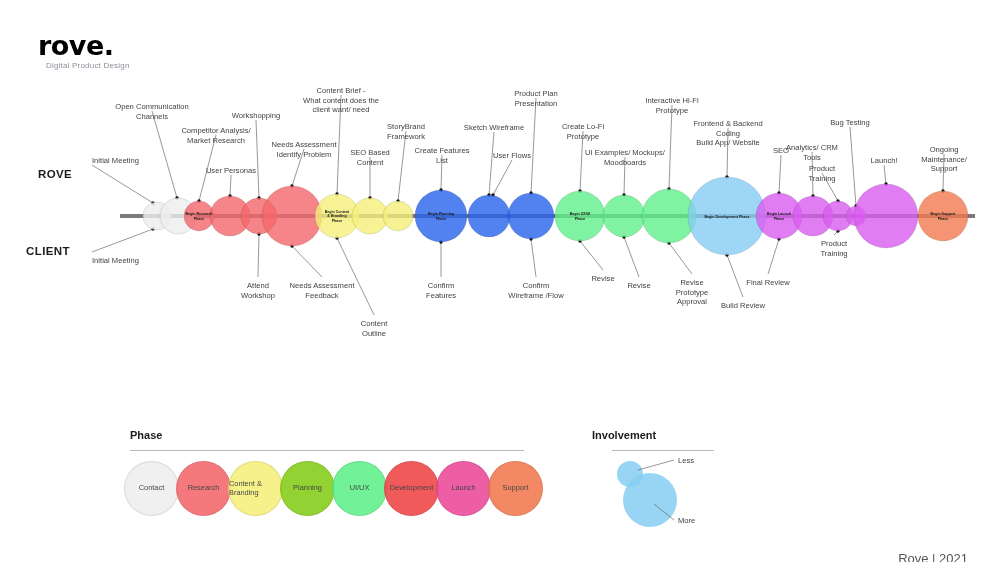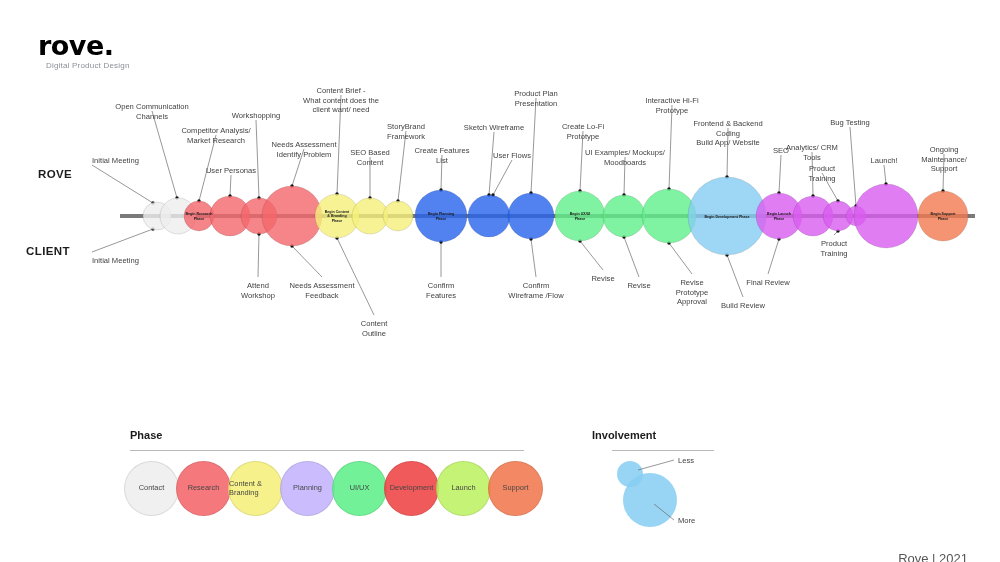--- a/index.html
+++ b/index.html
@@ -231,24 +231,24 @@
         <text x="834" y="246" text-anchor="middle" class="lbl"><tspan x="834" dy="0">Product</tspan><tspan x="834" dy="9.6">Training</tspan></text>
       </g>
     </svg>
 
   <div class="legend-title" id="phase-title">Phase</div>
   <div class="legend-rule" id="phase-rule"></div>
   <div id="phase-row">
       <div class="chip" style="background: rgb(238, 238, 238); opacity: 0.88;">Contact</div>
       <div class="chip" style="background: rgb(244, 103, 107); opacity: 0.88;">Research</div>
       <div class="chip" style="background: rgb(245, 240, 122); opacity: 0.88;">Content &amp; Branding</div>
-      <div class="chip" style="background: #c4b5fd; opacity: 0.88;">Planning</div>
+      <div class="chip" style="background: #84cc16; opacity: 0.88;">Planning</div>
       <div class="chip" style="background: rgb(95, 240, 138); opacity: 0.88;">UI/UX</div>
       <div class="chip" style="background: #ef4444; opacity: 0.88;">Development</div>
-      <div class="chip" style="background: #bef264; opacity: 0.88;">Launch</div>
+      <div class="chip" style="background: #ec4899; opacity: 0.88;">Launch</div>
       <div class="chip" style="background: rgb(242, 121, 79); opacity: 0.88;">Support</div>
     </div>
 
   <div class="legend-title" id="inv-title">Involvement</div>
   <div class="legend-rule" id="inv-rule"></div>
   <svg id="inv-svg" style="left:608px;top:452px;" width="140" height="80">
       <circle cx="42" cy="48" r="27" fill="#86cdf2" fill-opacity="0.85"></circle>
       <circle cx="22" cy="22" r="13" fill="#86cdf2" fill-opacity="0.85"></circle>
       <line x1="30" y1="18" x2="66" y2="8" stroke="#6b6b6b" stroke-width="0.7"></line>
       <line x1="46" y1="52" x2="66" y2="68" stroke="#6b6b6b" stroke-width="0.7"></line>

